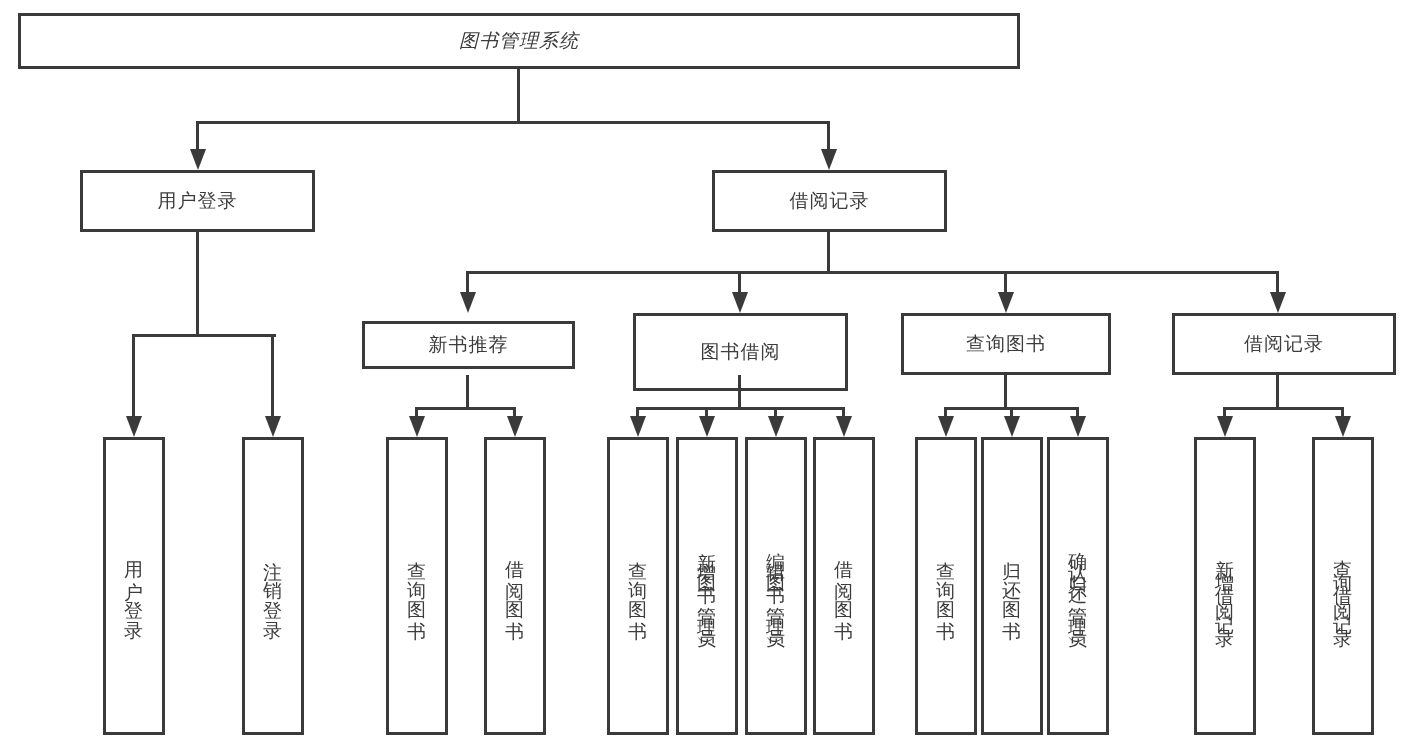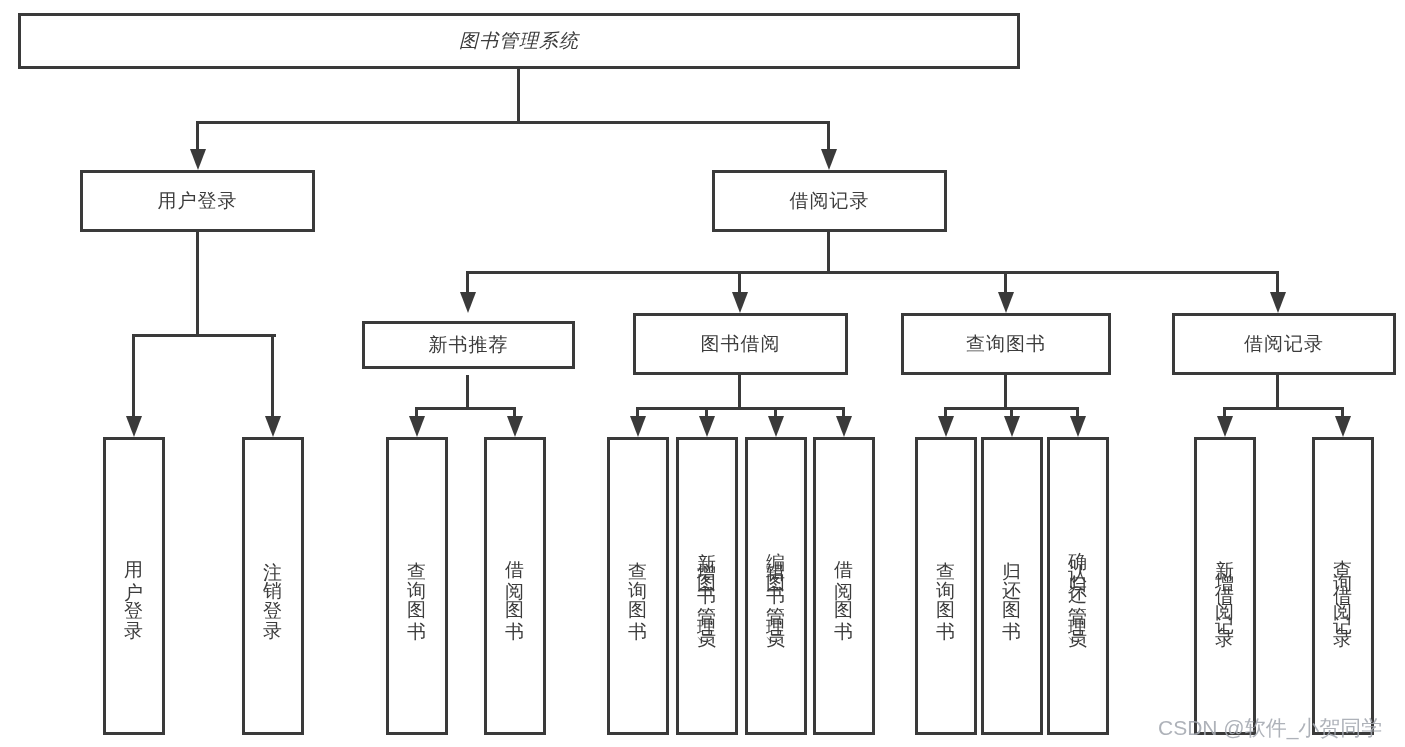--- a/index.html
+++ b/index.html
@@ -72,21 +72,21 @@
   <div class="vline" style="left:827px; top:232px; height:41px;"></div>
   <div class="hline" style="left:466px; top:271px; width:813px;"></div>
   <div class="arrow" style="left:466px; top:271px; height:21px;"></div>
   <div class="arrow" style="left:738px; top:271px; height:21px;"></div>
   <div class="arrow" style="left:1004px; top:271px; height:21px;"></div>
   <div class="arrow" style="left:1276px; top:271px; height:21px;"></div>
 
   <div class="node" style="left:362px; top:313px; width:213px; height:48px;margin-top:8px;">
     <span>新书推荐</span>
   </div>
-  <div class="node" style="left:633px; top:313px; width:215px; height:62px;">
+  <div class="node" style="left:633px; top:313px; width:215px; height:78px;">
     <span>图书借阅</span>
   </div>
   <div class="node" style="left:901px; top:313px; width:210px; height:62px;">
     <span>查询图书</span>
   </div>
   <div class="node" style="left:1172px; top:313px; width:224px; height:62px;">
     <span>借阅记录</span>
   </div>
 
   <div class="vline" style="left:466px; top:375px; height:34px;"></div>
@@ -145,15 +145,14 @@
   <div class="leaf len9" style="left:1047px;">
     <span>确认归还（管理员）</span>
   </div>
   <div class="leaf len6" style="left:1194px;">
     <span>新增借阅记录</span>
   </div>
   <div class="leaf len6" style="left:1312px;">
     <span>查询借阅记录</span>
   </div>
 
-  <div class="watermark">CSDN @软件_小贺同学</div>
 
 </div>
 
 </body></html>

